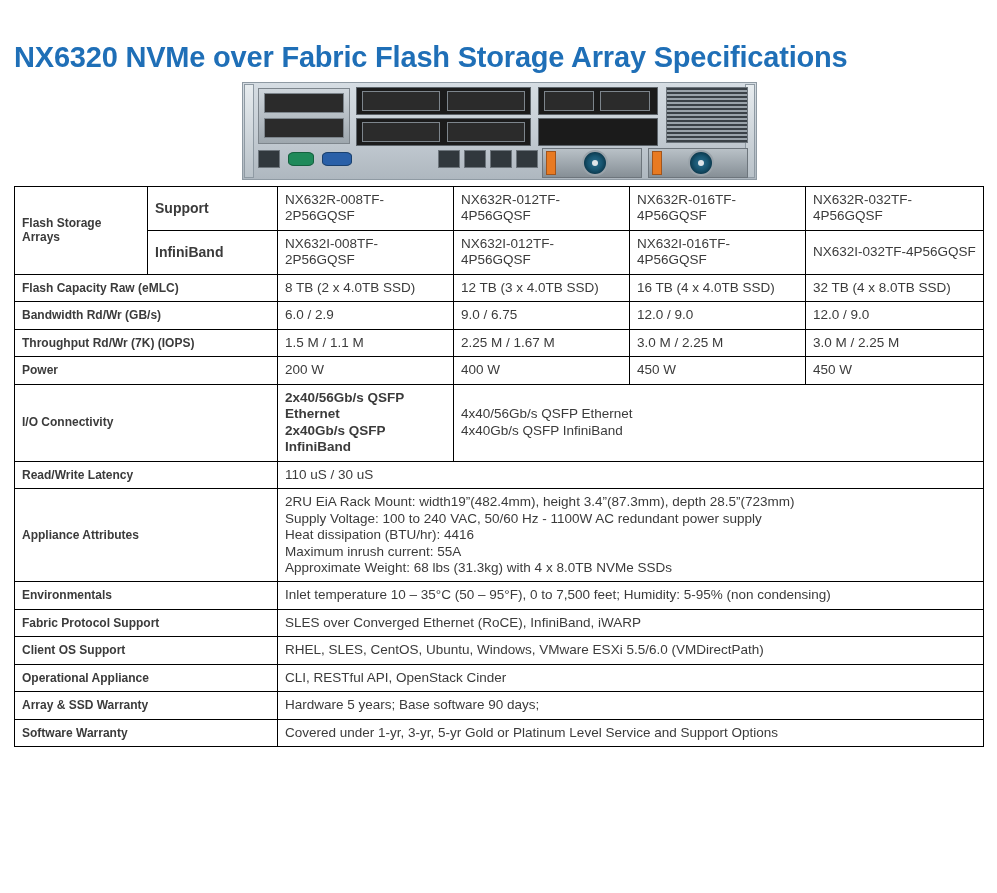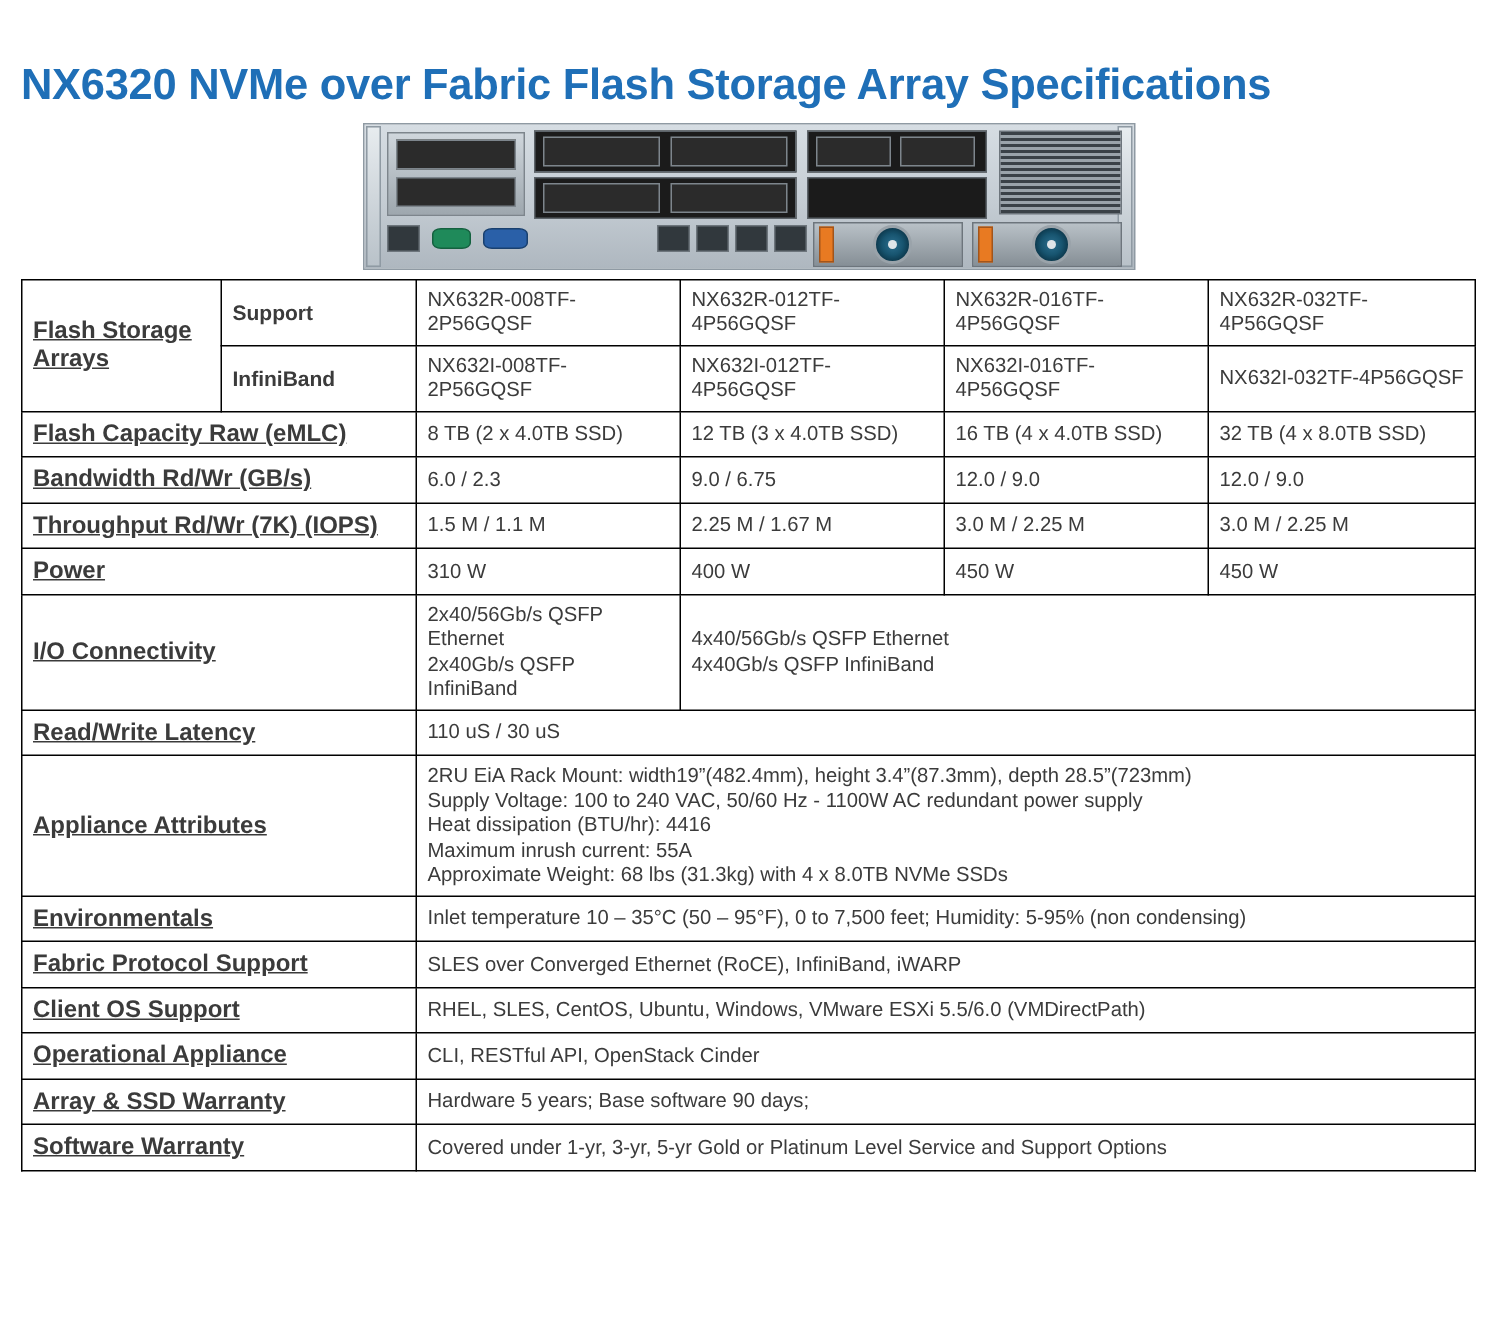--- a/index.html
+++ b/index.html
@@ -142,35 +142,34 @@
   table.spec td {
     border: 1px solid #000000;
     padding: 5px 7px;
     vertical-align: middle;
     line-height: 1.22;
     color: #3b3b3b;
   }
   td.rowlabel {
     font-weight: bold;
     color: #231f20;
-    font-size: 16px;
+    font-size: 12px;
     padding-left: 9px;
-    text-decoration: underline;
   }
   td.sublabel {
     font-weight: bold;
     color: #231f20;
     font-size: 14px;
     padding-left: 9px;
   }
   td.model {
     color: #3b3b3b;
   }
   .vmid { vertical-align: middle; }
-  .vtop { vertical-align: top; }
+  .vtop { vertical-align: top; font-weight: bold; }
   .multiline { white-space: pre-line; }
 </style>
 </head>
 <body>
 
 <div class="page">
 
   <h1 class="title">NX6320 NVMe over Fabric Flash Storage Array Specifications</h1>
 
   <div class="product-image">
@@ -242,37 +241,37 @@
       <tr>
         <td class="rowlabel" colspan="2">Flash Capacity Raw (eMLC)</td>
         <td>8 TB (2 x 4.0TB SSD)</td>
         <td>12 TB (3 x 4.0TB SSD)</td>
         <td>16 TB (4 x 4.0TB SSD)</td>
         <td>32 TB (4 x 8.0TB SSD)</td>
       </tr>
 
       <tr>
         <td class="rowlabel" colspan="2">Bandwidth Rd/Wr (GB/s)</td>
-        <td>6.0 / 2.3</td>
+        <td>6.0 / 2.9</td>
         <td>9.0 / 6.75</td>
         <td>12.0 / 9.0</td>
         <td>12.0 / 9.0</td>
       </tr>
 
       <tr>
         <td class="rowlabel" colspan="2">Throughput Rd/Wr (7K) (IOPS)</td>
         <td>1.5 M / 1.1 M</td>
         <td>2.25 M / 1.67 M</td>
         <td>3.0 M / 2.25 M</td>
         <td>3.0 M / 2.25 M</td>
       </tr>
 
       <tr>
         <td class="rowlabel" colspan="2">Power</td>
-        <td>310 W</td>
+        <td>200 W</td>
         <td>400 W</td>
         <td>450 W</td>
         <td>450 W</td>
       </tr>
 
       <tr>
         <td class="rowlabel" colspan="2">I/O Connectivity</td>
         <td class="multiline vtop">2x40/56Gb/s QSFP Ethernet
 2x40Gb/s QSFP InfiniBand</td>
         <td class="multiline vmid" colspan="3">4x40/56Gb/s QSFP Ethernet

